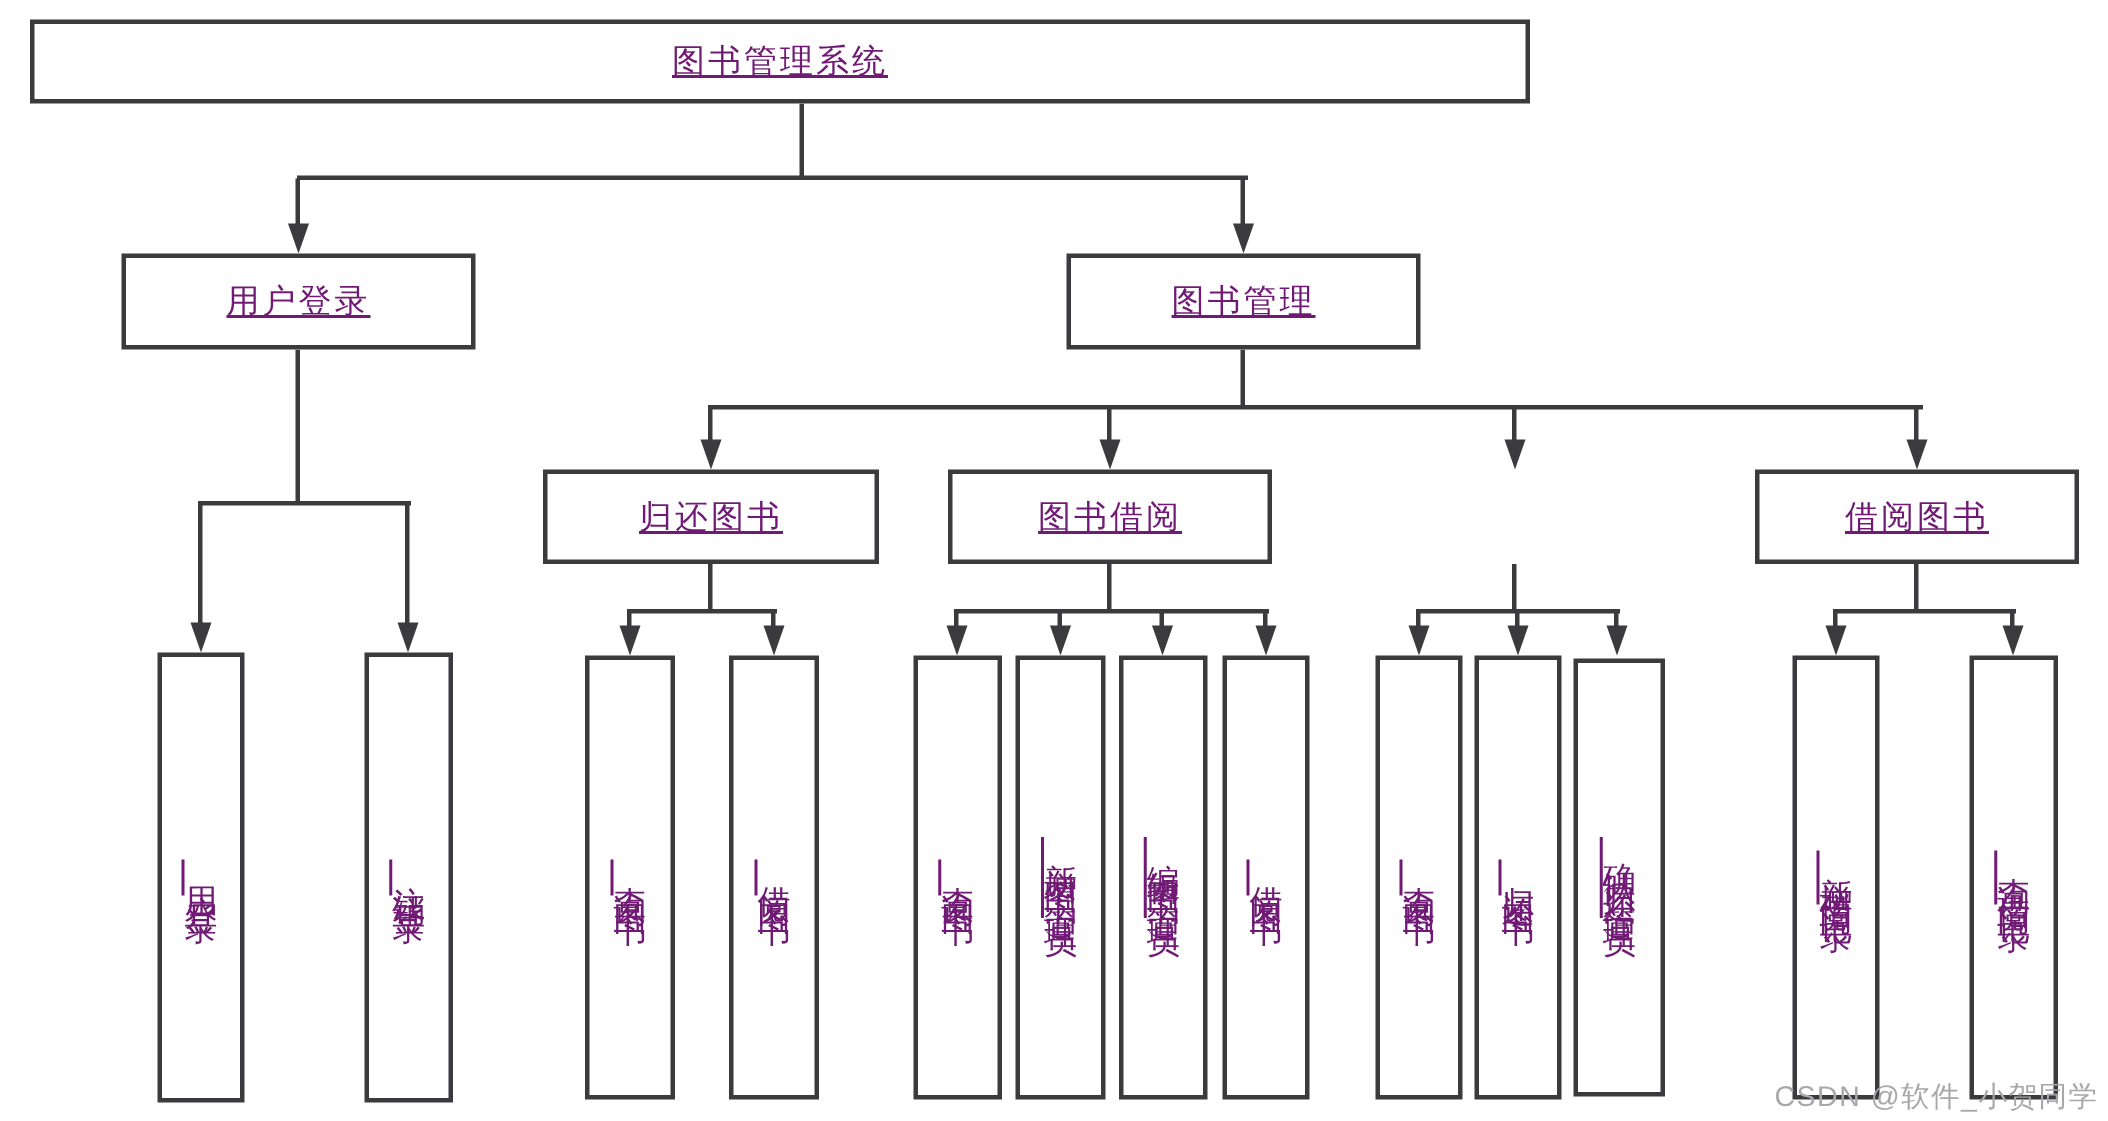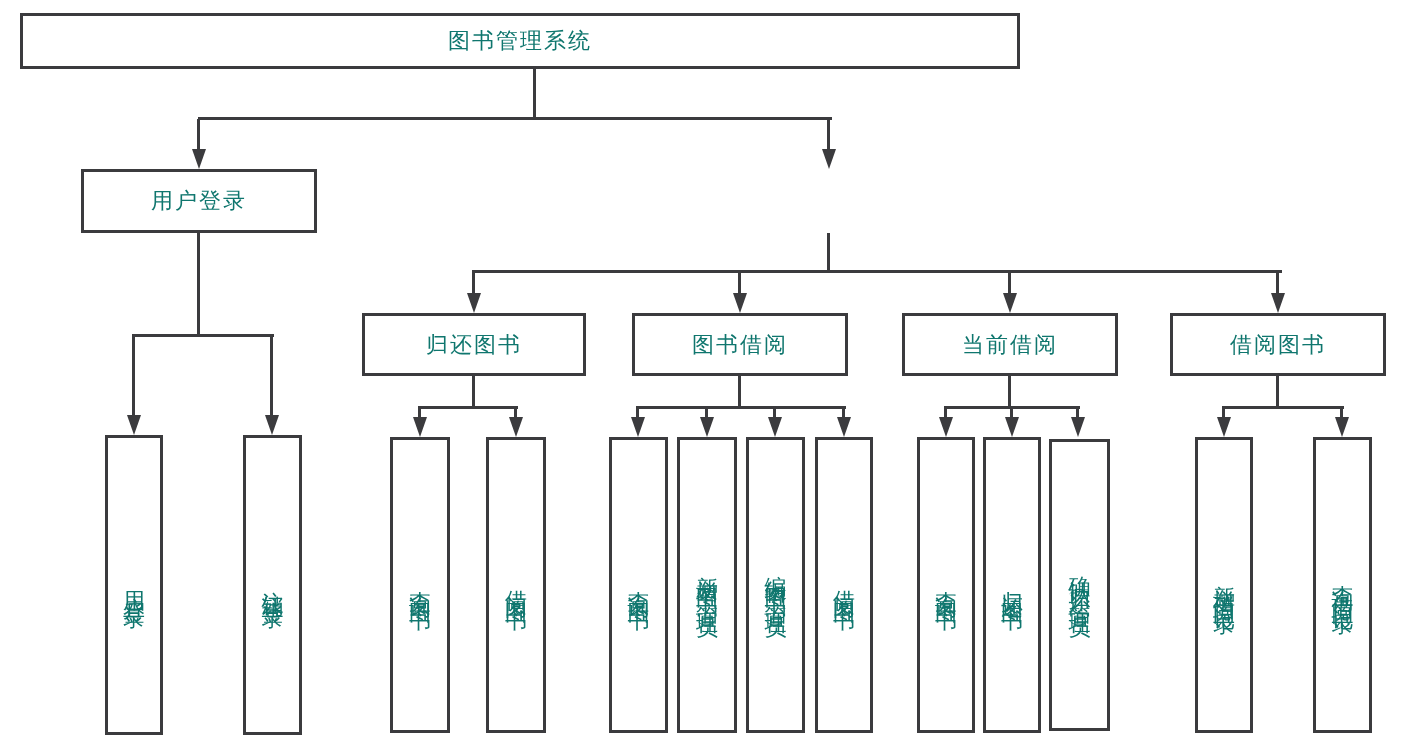--- a/index.html
+++ b/index.html
@@ -3,21 +3,21 @@
 <meta charset="utf-8">
 <style>
   html,body { margin:0; padding:0; background:#ffffff; }
   #canvas {
     position:relative; width:1405px; height:747px; background:#ffffff;
     font-family:"Liberation Sans","DejaVu Sans",sans-serif; overflow:hidden;
   }
   .box {
     position:absolute; background:#ffffff; border:3px solid #3b3b3e;
     box-sizing:border-box; display:flex; align-items:center; justify-content:center;
-    color:#0f766e; z-index:2;
+    color:#701a75; z-index:2;text-decoration:underline;
   }
   .hbox { font-size:22px; letter-spacing:2px; white-space:nowrap; }
   .vbox { writing-mode:vertical-rl; text-orientation:mixed; font-size:22px; letter-spacing:6px; line-height:1; }
   .line { position:absolute; background:#3b3b3e; z-index:1; }
   .ah {
     position:absolute; width:0; height:0; z-index:1;
     border-left:7px solid transparent; border-right:7px solid transparent;
     border-top:20px solid #3b3b3e;
   }
   .watermark {
@@ -85,38 +85,39 @@
   <div class="ah" style="left:837px;top:417px"></div>
   <div class="ah" style="left:939px;top:417px"></div>
   <div class="ah" style="left:1005px;top:417px"></div>
   <div class="ah" style="left:1071px;top:417px"></div>
   <div class="ah" style="left:1217px;top:417px"></div>
   <div class="ah" style="left:1335px;top:417px"></div>
 
   <div class="box hbox" style="left:20px;top:13px;width:1000px;height:56px">图书管理系统</div>
 
   <div class="box hbox" style="left:81px;top:169px;width:236px;height:64px">用户登录</div>
+  <div class="box hbox" style="left:711px;top:169px;width:236px;height:64px">图书管理</div>
 
   <div class="box hbox" style="left:362px;top:313px;width:224px;height:63px">归还图书</div>
   <div class="box hbox" style="left:632px;top:313px;width:216px;height:63px">图书借阅</div>
-  <div class="box hbox" style="left:902px;top:313px;width:216px;height:63px">当前借阅</div>
   <div class="box hbox" style="left:1170px;top:313px;width:216px;height:63px">借阅图书</div>
 
   <div class="box vbox" style="left:105px;top:435px;width:58px;height:300px">用户登录</div>
   <div class="box vbox" style="left:243px;top:435px;width:59px;height:300px">注销登录</div>
 
   <div class="box vbox" style="left:390px;top:437px;width:60px;height:296px">查询图书</div>
   <div class="box vbox" style="left:486px;top:437px;width:60px;height:296px">借阅图书</div>
 
   <div class="box vbox" style="left:609px;top:437px;width:59px;height:296px">查询图书</div>
   <div class="box vbox" style="left:677px;top:437px;width:60px;height:296px">新增图书（管理员）</div>
   <div class="box vbox" style="left:746px;top:437px;width:59px;height:296px">编辑图书（管理员）</div>
   <div class="box vbox" style="left:815px;top:437px;width:58px;height:296px">借阅图书</div>
 
   <div class="box vbox" style="left:917px;top:437px;width:58px;height:296px">查询图书</div>
   <div class="box vbox" style="left:983px;top:437px;width:58px;height:296px">归还图书</div>
   <div class="box vbox" style="left:1049px;top:439px;width:61px;height:292px">确认归还（管理员）</div>
 
   <div class="box vbox" style="left:1195px;top:437px;width:58px;height:296px">新增借阅记录</div>
   <div class="box vbox" style="left:1313px;top:437px;width:59px;height:296px">查询借阅记录</div>
 
+  <div class="watermark">CSDN @软件_小贺同学</div>
 
 </div>
 
 </body></html>

